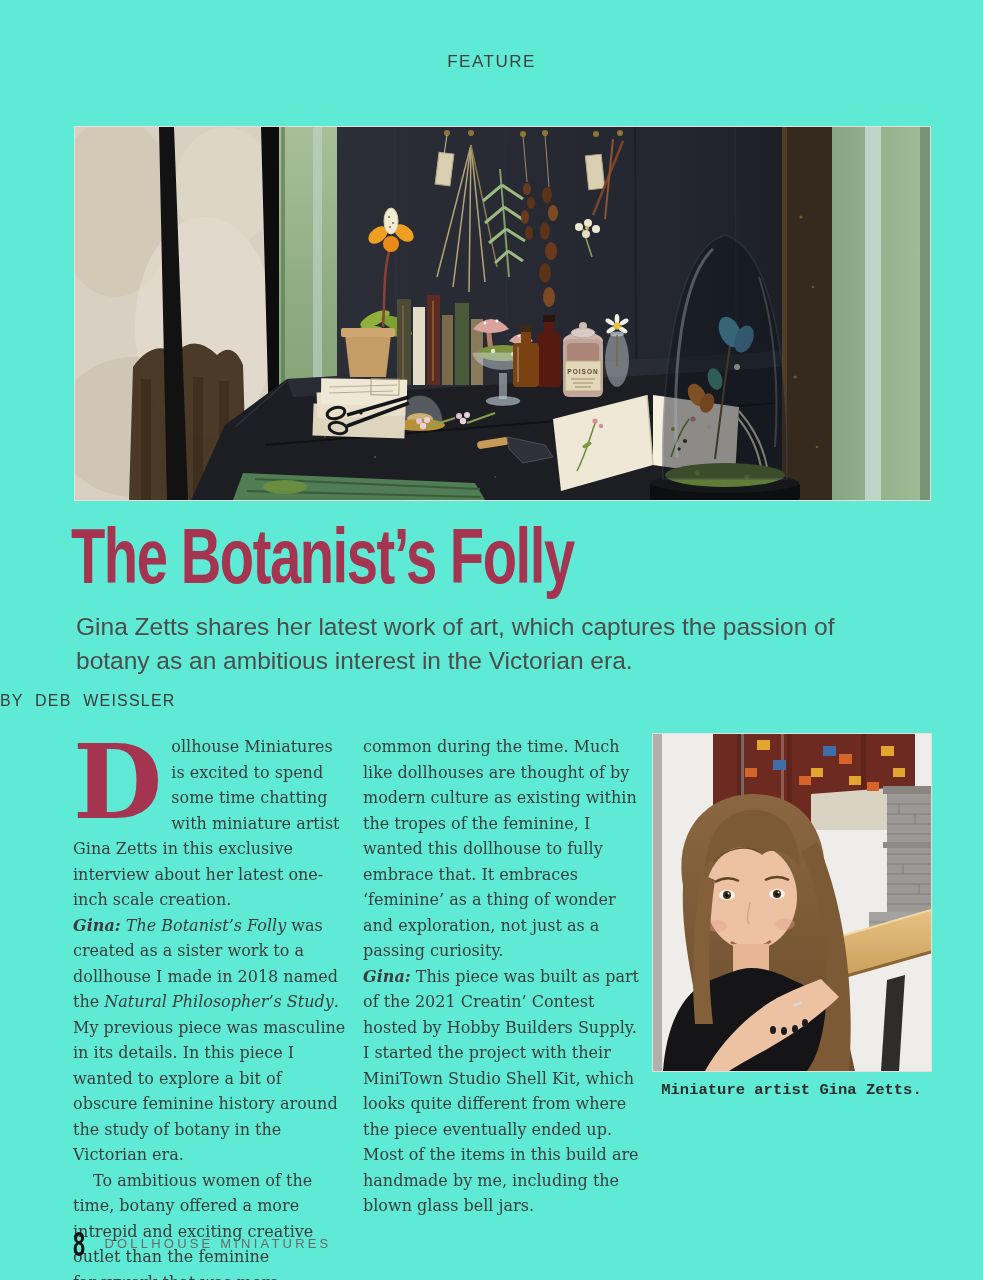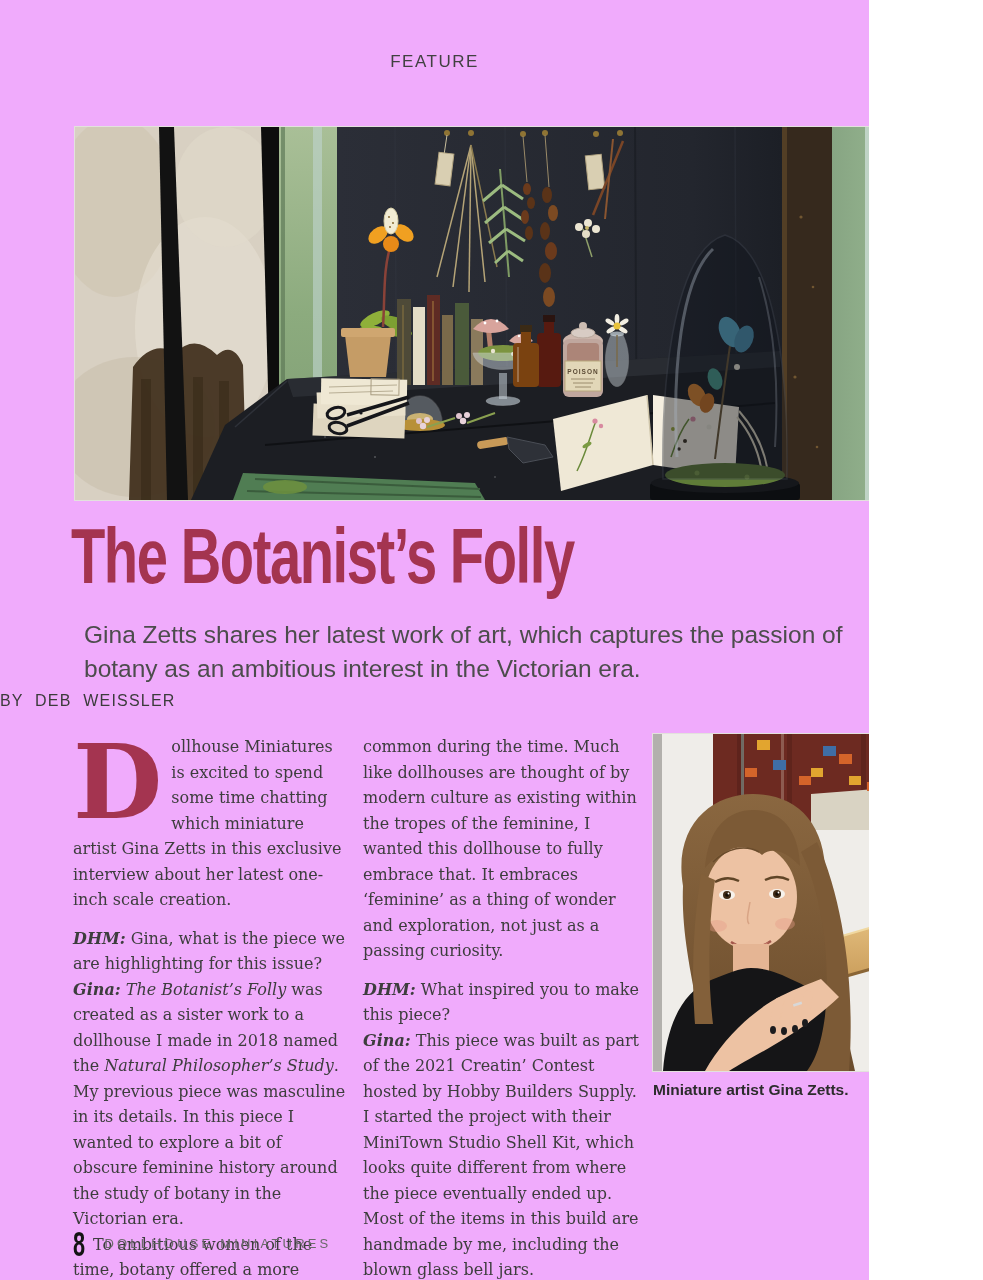--- a/index.html
+++ b/index.html
@@ -1,16 +1,16 @@
 <!DOCTYPE html>
 <html><head>
 <meta charset="utf-8">
 <style>
   html,body{margin:0;padding:0;background:#ffffff;}
-  .page{position:relative;width:869px;height:1280px;background:#f0abfc;overflow:hidden;
+  .page{position:relative;width:983px;height:1280px;background:#5eead4;overflow:hidden;
         font-family:"Liberation Sans",sans-serif;color:#3d3d3d;}
   .kicker{position:absolute;top:52px;left:0;width:100%;text-align:center;
           font-size:17px;letter-spacing:1.5px;color:#414141;}
   .feature-photo{position:absolute;left:75px;top:127px;width:855px;height:373px;
                  outline:1px solid #e3e1dd;}
   .feature-photo svg{display:block;}
   .headline{position:absolute;left:71px;top:514px;color:#a43450;}
   .headline .scale{display:inline-block;transform:scaleX(0.72);transform-origin:left top;
                    font-weight:bold;font-size:78px;line-height:84px;letter-spacing:-2px;
                    font-family:"Liberation Sans",sans-serif;white-space:nowrap;}
@@ -23,22 +23,22 @@
        color:#3d3d3d;}
   .col p{margin:0;}
   .col p.gap{margin-top:13px;}
   .col p.indent{text-indent:20px;}
   .run-bi{font-weight:bold;font-style:italic;}
   .run-i{font-style:italic;}
   .dropcap{float:left;color:#a43450;font-family:"DejaVu Serif",serif;font-weight:600;
            font-size:103px;line-height:84px;margin:6px 9px 0 0;}
   .portrait-photo{width:278px;height:337px;outline:1px solid #e3e1dd;}
   .portrait-photo svg{display:block;}
-  .caption{font-family:Liberation Sans, sans-serif;font-weight:bold;font-size:15.5px;
-           color:#2c2c2c;margin:9px 0 21px 0 !important;line-height:20px;}
+  .caption{font-family:Liberation Mono, monospace;font-weight:bold;font-size:15.5px;
+           color:#2c2c2c;margin:9px 0 21px 0 !important;line-height:20px;text-align:center;}
   .footer{position:absolute;left:73px;top:1226px;display:flex;align-items:center;gap:2px;}
   .folio{display:inline-block;transform:scaleX(0.62);transform-origin:left center;
          font-weight:bold;font-size:35px;color:#141414;line-height:35px;}
   .magname{font-size:13px;letter-spacing:3.2px;color:#6a6a6a;margin-left:10px;}
 </style>
 </head>
 <body>
 
 <div class="page">
 
@@ -337,38 +337,36 @@
         <path d="M602,330 C597,244 606,152 638,122" stroke="#aab4c0" stroke-width="3" fill="none" opacity="0.4"></path>
         <path d="M700,320 C704,262 700,200 684,150" stroke="#aab4c0" stroke-width="2" fill="none" opacity="0.25"></path>
       </g>
     </svg>
   </figure>
 
   <h1 class="headline" style="margin:0;font-weight:normal">
     <span class="scale">The Botanist’s Folly</span>
   </h1>
 
-  <p class="deck" style="margin:8px">Gina Zetts shares her latest work of art, which captures the passion of botany as an ambitious interest in the Victorian era.</p>
+  <p class="deck" style="margin:0">Gina Zetts shares her latest work of art, which captures the passion of botany as an ambitious interest in the Victorian era.</p>
 
   <div class="byline">BY DEB WEISSLER</div>
 
   <div class="columns">
 
     <div class="col">
       <p>
-        <span class="dropcap">D</span><span><span>ollhouse Miniatures is excited to spend some time chatting which miniature artist Gina Zetts in this exclusive interview about her latest one-inch scale creation.</span></span>
+        <span class="dropcap">D</span><span><span>ollhouse Miniatures is excited to spend some time chatting with miniature artist Gina Zetts in this exclusive interview about her latest one-inch scale creation.</span></span>
       </p>
-      <p class="gap"><span class="run-bi">DHM:</span><span> Gina, what is the piece we are highlighting for this issue?</span></p>
       <p><span class="run-bi">Gina:</span><span> </span><span class="run-i">The Botanist’s Folly</span><span> was created as a sister work to a dollhouse I made in 2018 named the </span><span class="run-i">Natural Philosopher’s Study</span><span>. My previous piece was masculine in its details. In this piece I wanted to explore a bit of obscure feminine history around the study of botany in the Victorian era.</span></p>
       <p class="indent"><span>To ambitious women of the time, botany offered a more intrepid and exciting creative outlet than the feminine fancywork that was more</span></p>
     </div>
 
     <div class="col">
       <p><span>common during the time. Much like dollhouses are thought of by modern culture as existing within the tropes of the feminine, I wanted this dollhouse to fully embrace that. It embraces ‘feminine’ as a thing of wonder and exploration, not just as a passing curiosity.</span></p>
-      <p class="gap"><span class="run-bi">DHM:</span><span> What inspired you to make this piece?</span></p>
       <p><span class="run-bi">Gina:</span><span> This piece was built as part of the 2021 Creatin’ Contest hosted by Hobby Builders Supply. I started the project with their MiniTown Studio Shell Kit, which looks quite different from where the piece eventually ended up. Most of the items in this build are handmade by me, including the blown glass bell jars.</span></p>
     </div>
 
     <div class="col">
 
       <figure class="portrait-photo" style="margin:0">
         <svg width="278" height="337" viewBox="0 0 278 337">
           <defs>
             <linearGradient id="tableGrad" x1="0" y1="0" x2="0" y2="1">
               <stop offset="0" stop-color="#e6c282"></stop>

